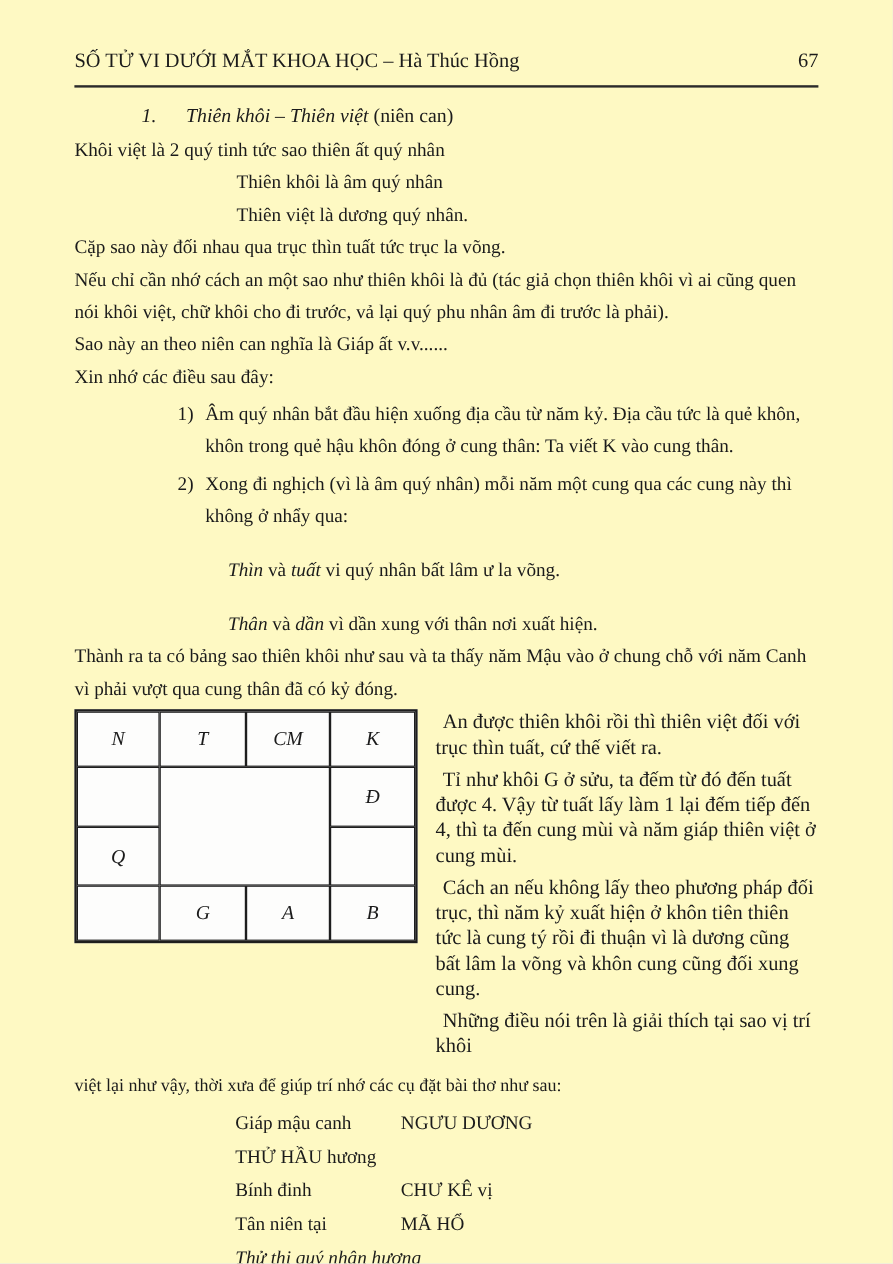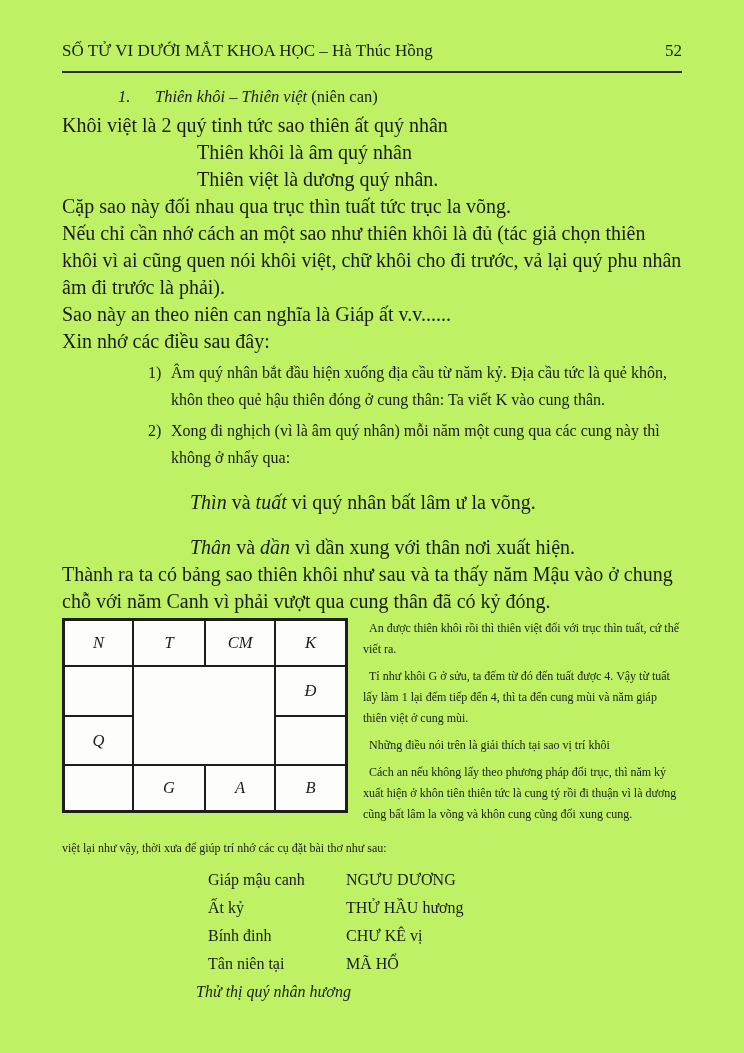--- a/index.html
+++ b/index.html
@@ -1,20 +1,20 @@
 <!DOCTYPE html>
 <html><head>
 <meta charset="utf-8">
 <style>
   html,body { margin:0; padding:0; background:#e8e8e8; }
   .page {
     position:relative;
     width:744px; height:1053px;
     margin:0 auto;
-    background:#bef264;
+    background:#fef9c3;
     color:#1b1b1b;
     font-family:"Liberation Serif","DejaVu Serif",serif;
     box-sizing:border-box;
     padding:40px 62px 0 62px;
     overflow:hidden;
   }
   
   .header {
     display:flex; justify-content:space-between; align-items:flex-end;
     border-bottom:2px solid #2b2b2b;
@@ -24,21 +24,21 @@
   }
   
   .section-heading {
     margin:10px 0 2px 56px;
     font-size:16.5px; line-height:27px;
     font-style:italic;
   }
   .section-heading .num { display:inline-block; width:37px; }
   .section-heading .suffix { font-style:normal; }
   
-  .bp { margin:0; font-size:20px; line-height:27px; }
+  .bp { margin:0; font-size:16px; line-height:27px; }
   .indent135 { margin-left:135px; }
   .indent128 { margin-left:128px;margin-top:18px; }
   .it { font-style:italic; }
   
   .list-item { display:flex; margin-top:4px; font-size:16px; line-height:27px; }
   .list-item .marker { flex:none; width:23px; margin-left:86px; }
   .list-item .item-text { flex:1; padding-right:4px; }
   
   .figure-row { display:flex; margin-top:3px; align-items:flex-start; }
   .chart-table {
@@ -54,54 +54,54 @@
   .cell {
     border:1px solid #1e1e1e;
     display:flex; align-items:center; justify-content:center;
     font-style:italic; font-size:16.5px;
   }
   .cell.r2l { grid-row:2; grid-column:1; }
   .cell.center-cell { grid-row:2/4; grid-column:2/4; }
   .cell.r2r { grid-row:2; grid-column:4; }
   .cell.r3l { grid-row:3; grid-column:1; }
   .cell.r3r { grid-row:3; grid-column:4; }
-  .side-col { flex:1; margin-left:15px; font-size:12px; }
+  .side-col { flex:1; margin-left:15px; font-size:17px; }
   .side-col p { margin:0 0 6px 0; line-height:21px; text-indent:6px; }
-  .continuation-rest { margin:4px 0 0 0; font-size:12px; line-height:27px; }
+  .continuation-rest { margin:4px 0 0 0; font-size:15px; line-height:27px; }
   
   .poem { margin:4px 0 0 134px; font-size:16px; }
   .poem-row { display:flex; line-height:28px; }
-  .poem-label { flex:none; width:138px;margin-left:12px; }
+  .poem-label { flex:none; width:138px; }
   .poem-closing { line-height:28px;font-style:italic; }
 </style>
 </head>
 <body>
 
 <div class="page">
 
   <div class="header">
     <span>SỐ TỬ VI DƯỚI MẮT KHOA HỌC – Hà Thúc Hồng</span>
-    <span>52</span>
+    <span>67</span>
   </div>
 
   <div class="section-heading">
     <span class="num">1.</span><span>Thiên khôi – Thiên việt</span><span class="suffix"> <span>(niên can)</span></span>
   </div>
 
   <p class="bp">Khôi việt là 2 quý tinh tức sao thiên ất quý nhân</p>
   <p class="bp indent135">Thiên khôi là âm quý nhân</p>
   <p class="bp indent135">Thiên việt là dương quý nhân.</p>
   <p class="bp">Cặp sao này đối nhau qua trục thìn tuất tức trục la võng.</p>
   <p class="bp">Nếu chỉ cần nhớ cách an một sao như thiên khôi là đủ (tác giả chọn thiên khôi vì ai cũng quen nói khôi việt, chữ khôi cho đi trước, vả lại quý phu nhân âm đi trước là phải).</p>
   <p class="bp">Sao này an theo niên can nghĩa là Giáp ất v.v......</p>
   <p class="bp">Xin nhớ các điều sau đây:</p>
 
   <div class="list-item">
     <span class="marker">1)</span>
-    <span class="item-text">Âm quý nhân bắt đầu hiện xuống địa cầu từ năm kỷ. Địa cầu tức là quẻ khôn, khôn theo quẻ hậu thiên đóng ở cung thân: Ta viết K vào cung thân.</span>
+    <span class="item-text">Âm quý nhân bắt đầu hiện xuống địa cầu từ năm kỷ. Địa cầu tức là quẻ khôn, khôn trong quẻ hậu khôn đóng ở cung thân: Ta viết K vào cung thân.</span>
   </div>
   <div class="list-item">
     <span class="marker">2)</span>
     <span class="item-text">Xong đi nghịch (vì là âm quý nhân) mỗi năm một cung qua các cung này thì không ở nhẩy qua:</span>
   </div>
 
   <p class="bp indent128"><span class="it">Thìn</span><span> và </span><span class="it">tuất</span><span> vi quý nhân bất lâm ư la võng.</span></p>
   <p class="bp indent128"><span class="it">Thân</span><span> và </span><span class="it">dần</span><span> vì dần xung với thân nơi xuất hiện.</span></p>
 
   <p class="bp">Thành ra ta có bảng sao thiên khôi như sau và ta thấy năm Mậu vào ở chung chỗ với năm Canh vì phải vượt qua cung thân đã có kỷ đóng.</p>
@@ -122,34 +122,33 @@
 
       <div class="cell"></div>
       <div class="cell">G</div>
       <div class="cell">A</div>
       <div class="cell">B</div>
     </div>
 
     <div class="side-col">
       <p>An được thiên khôi rồi thì thiên việt đối với trục thìn tuất, cứ thế viết ra.</p>
       <p>Tỉ như khôi G ở sửu, ta đếm từ đó đến tuất được 4. Vậy từ tuất lấy làm 1 lại đếm tiếp đến 4, thì ta đến cung mùi và năm giáp thiên việt ở cung mùi.</p>
+      <p>Cách an nếu không lấy theo phương pháp đối trục, thì năm kỷ xuất hiện ở khôn tiên thiên tức là cung tý rồi đi thuận vì là dương cũng bất lâm la võng và khôn cung cũng đối xung cung.</p>
       <p>Những điều nói trên là giải thích tại sao vị trí khôi</p>
-      <p>Cách an nếu không lấy theo phương pháp đối trục, thì năm kỷ xuất hiện ở khôn tiên thiên tức là cung tý rồi đi thuận vì là dương cũng bất lâm la võng và khôn cung cũng đối xung cung.</p>
     </div>
   </div>
 
   <p class="continuation-rest">việt lại như vậy, thời xưa để giúp trí nhớ các cụ đặt bài thơ như sau:</p>
 
   <div class="poem">
     <div class="poem-row">
       <span class="poem-label">Giáp mậu canh</span>
       <span class="poem-value">NGƯU DƯƠNG</span>
     </div>
     <div class="poem-row">
-      <span class="poem-label">Ất kỷ</span>
       <span class="poem-value">THỬ HẦU hương</span>
     </div>
     <div class="poem-row">
       <span class="poem-label">Bính đinh</span>
       <span class="poem-value">CHƯ KÊ vị</span>
     </div>
     <div class="poem-row">
       <span class="poem-label">Tân niên tại</span>
       <span class="poem-value">MÃ HỔ</span>
     </div>

